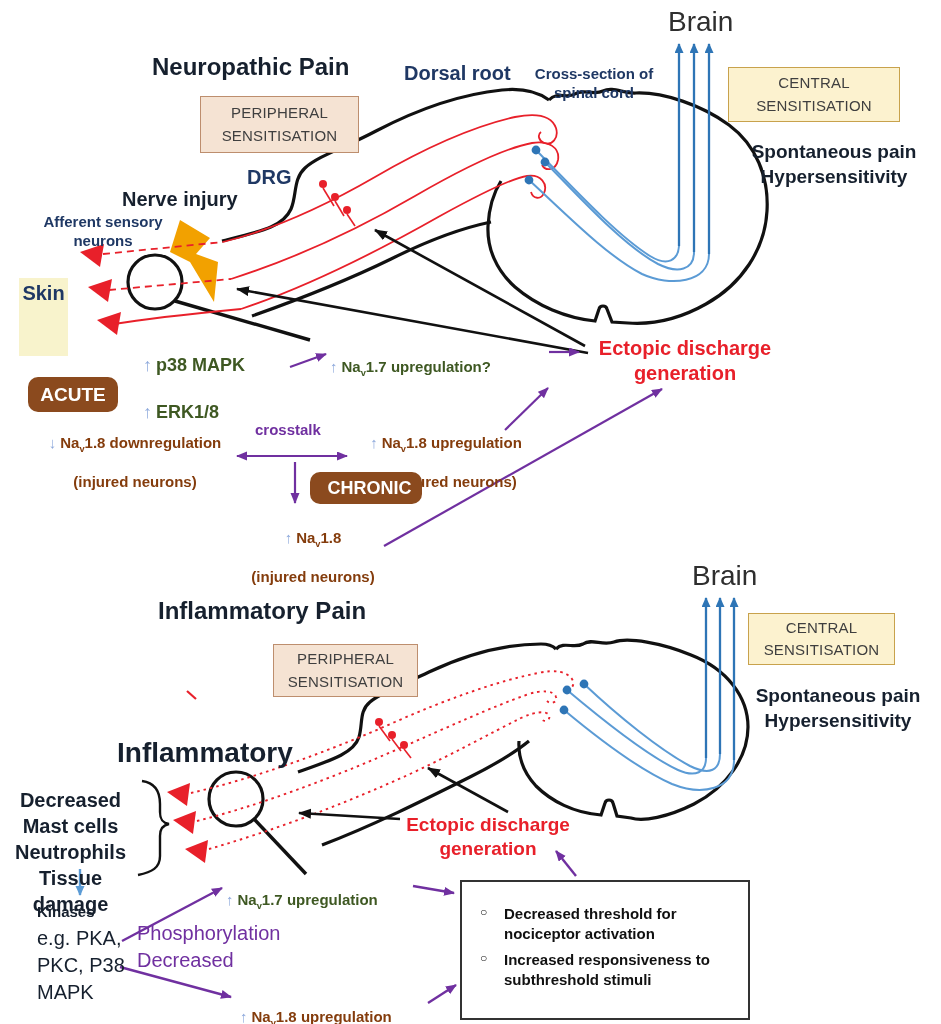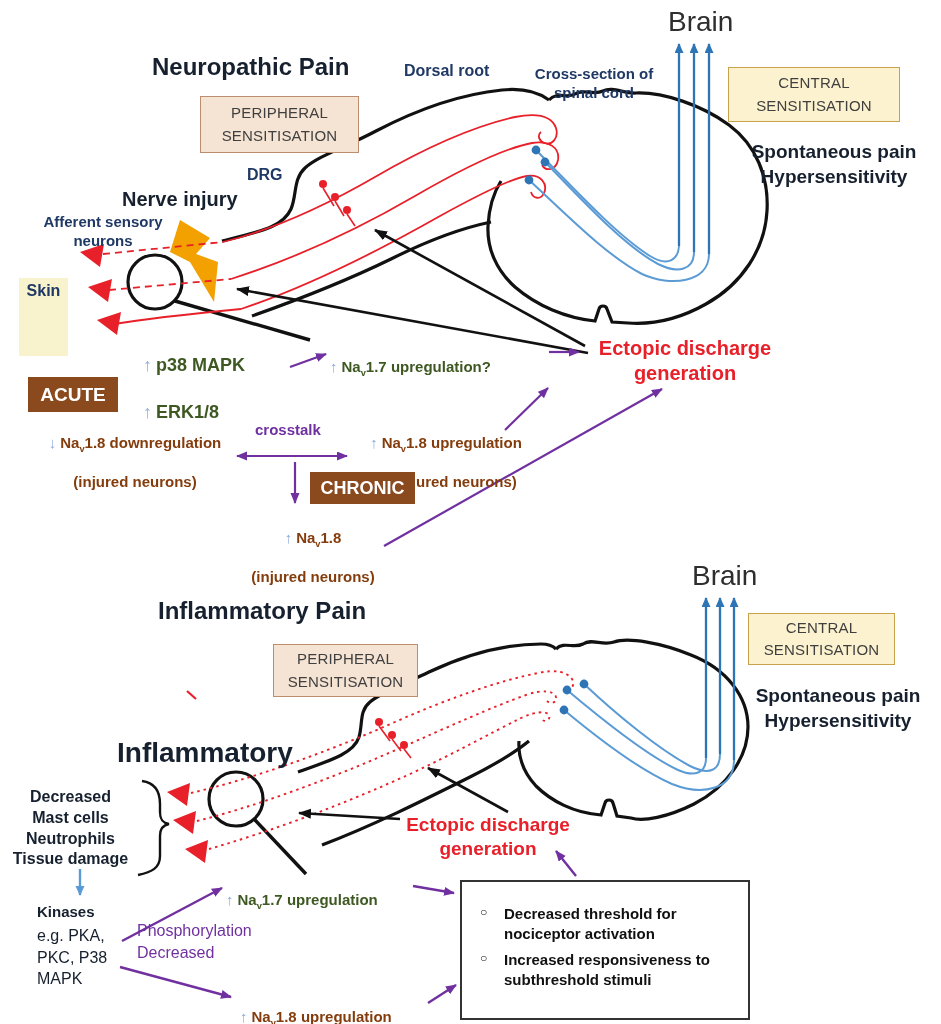--- a/index.html
+++ b/index.html
@@ -15,24 +15,24 @@
   .redtx{color:var(--c-red,#E8202A);}
   .purple{color:var(--c-purple,#7030A0);}
   .gray{color:#2e2e2e;font-weight:normal;}
   .arr{color:var(--c-light_arrow,#8FAADC);margin-right:4px;}
   .sv{font-size:62%;vertical-align:sub;line-height:0;}
   .box{position:absolute;z-index:2;display:flex;align-items:center;justify-content:center;text-align:center;}
   .box-peri{background:var(--c-peripheral_bg,#F5E3D3);border:1.6px solid var(--c-peripheral_border,#BD8E6E);
             color:#3f3f3f;font-size:15px;line-height:1.5;letter-spacing:.2px;}
   .box-cent{background:var(--c-central_bg,#FCF2CF);border:1.6px solid var(--c-central_border,#C8A24C);
             color:#3f3f3f;font-size:15px;line-height:1.5;letter-spacing:.2px;}
-  .box-dark{background:var(--c-brown_box,#8B4A1E);color:#ffffff;font-weight:bold;}
+  .box-dark{background:var(--c-brown_box,#8B4A1E);color:#ffffff;font-weight:bold;border-radius:10px;}
   .box-skin{background:var(--c-skin_bg,#F8F3CC);align-items:flex-start;justify-content:center;padding-top:4px;}
   .sz24{font-size:24px;} .sz21{font-size:28px;} .sz20{font-size:20px;} .sz19{font-size:19px;}
-  .sz18{font-size:18px;} .sz17{font-size:15px;} .sz16{font-size:16px;} .sz15{font-size:15px;}
+  .sz18{font-size:18px;} .sz17{font-size:15px;} .sz16{font-size:20px;} .sz15{font-size:15px;}
   .lh125{line-height:1.25;} .lh13{line-height:1.3;} .lh135{line-height:1.35;}
   .effects{position:absolute;z-index:2;border:2px solid #333;background:#fff;}
   .effects ul{list-style:none;margin:0;padding:22px 14px 0 18px;}
   .effects li{display:flex;font-weight:bold;font-size:15px;line-height:1.33;color:#111;margin-bottom:6px;}
   .effects .bu{width:24px;flex:0 0 24px;font-size:12px;padding-top:1px;color:#111;}
   
   .sk-blk{stroke:var(--c-black,#111);fill:none;}
   .sk-red{stroke:var(--c-red,#E8202A);fill:none;}
   .sk-fib{stroke:var(--c-fiber_blue,#5B9BD5);fill:none;}
   .sk-dkb{stroke:var(--c-arrow_blue,#2E75B6);fill:none;}
@@ -220,21 +220,21 @@
     </div>
   <div class="lbl brown sz17 ctr lh13" style="left:20px;top:413px;width:230px;">
     <div><span class="arr">↓</span><span>Na</span><sub class="sv">v</sub><span>1.8 downregulation</span></div>
     <div>(injured neurons)</div>
   </div>
   <div class="lbl purple sz15" style="left:255px;top:421px;">crosstalk</div>
   <div class="lbl brown sz17 ctr lh13" style="left:345px;top:413px;width:202px;">
     <div><span class="arr">↑</span><span>Na</span><sub class="sv">v</sub><span>1.8 upregulation</span></div>
     <div>(uninjured neurons)</div>
   </div>
-  <div class="box box-dark sz18" style="left:310px;top:472px;width:105px;height:32px;">
+  <div class="box box-dark sz18" style="left:310px;top:472px;width:105px;height:32px;padding-left:7px;">
       <span>CHRONIC</span>
     </div>
   <div class="lbl brown sz17 ctr lh13" style="left:243px;top:508px;width:140px;">
     <div><span class="arr">↑</span><span>Na</span><sub class="sv">v</sub><span>1.8</span></div>
     <div>(injured neurons)</div>
   </div>
 
   <div class="lbl ink sz24" style="left:158px;top:597px;">Inflammatory Pain</div>
   <div class="lbl gray sz21" style="left:692px;top:560px;width:80px;">Brain</div>
   <div class="box box-cent" style="left:748px;top:613px;width:145px;height:50px;">

